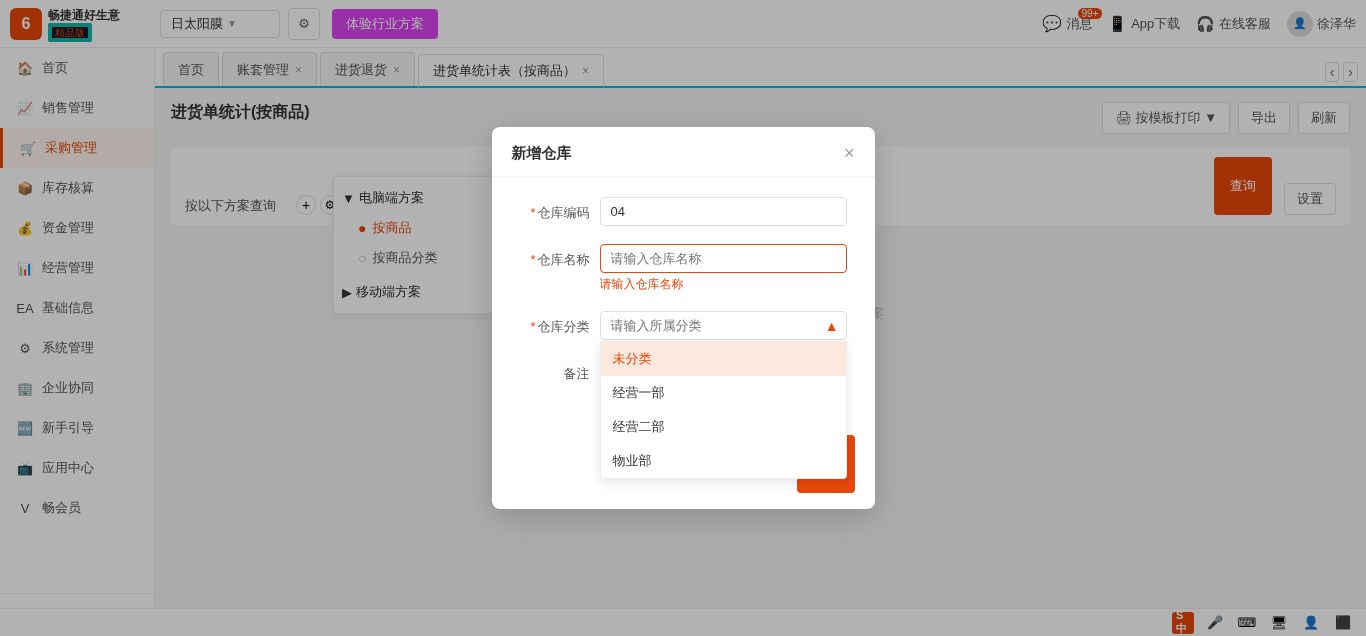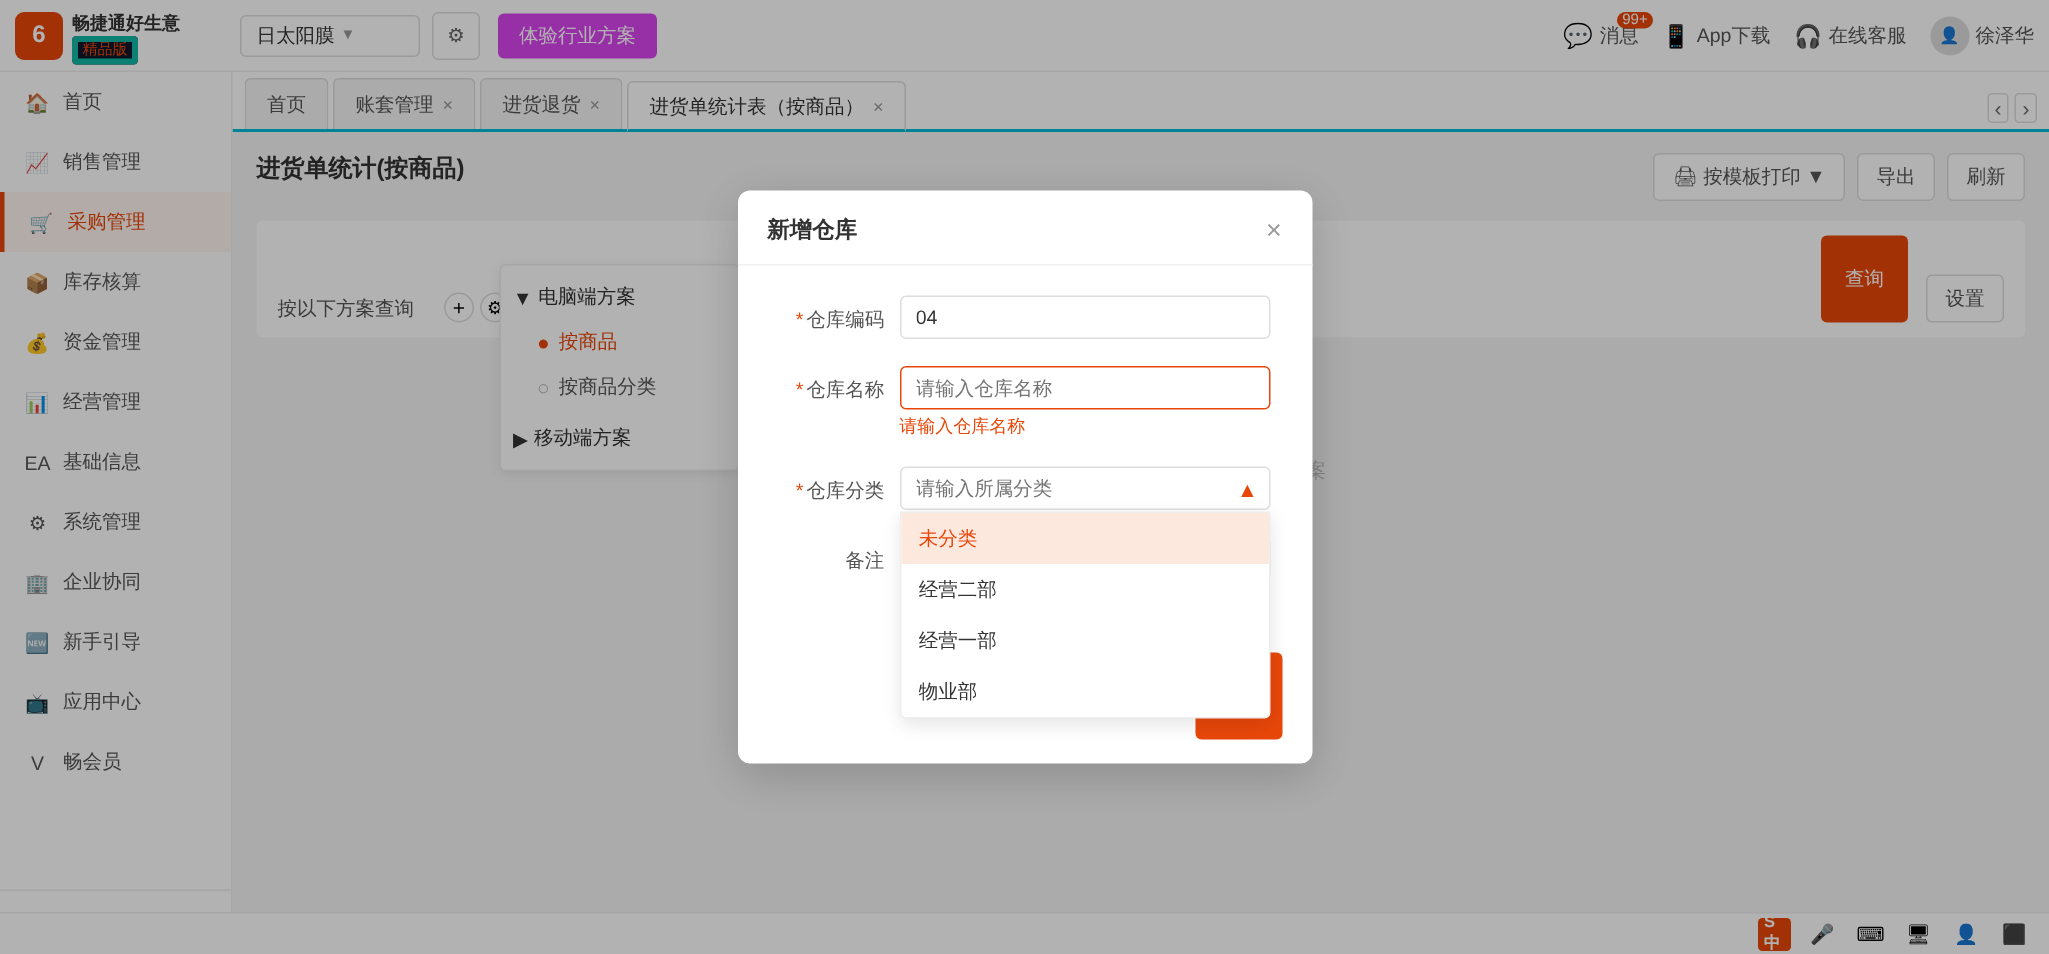--- a/index.html
+++ b/index.html
@@ -423,22 +423,22 @@
           <span class="required">*</span><span>仓库分类</span>
         </div>
         <div class="form-control-wrap" style="position:relative">
           <div class="form-input-with-btn">
             <input class="form-input" type="text" placeholder="请输入所属分类" style="">
             <span class="toggle-btn">▲</span>
           </div>
 
           <div class="dropdown-list" id="category-dropdown">
           <div class="dropdown-item selected">未分类</div>
+              <div class="dropdown-item">经营一部</div>
               <div class="dropdown-item">经营二部</div>
-              <div class="dropdown-item">经营一部</div>
               <div class="dropdown-item">物业部</div>
             </div>
         </div>
       </div>
 
       <div class="form-row">
         <div class="form-label">
           <span>备注</span>
         </div>
         <div class="form-control-wrap">

